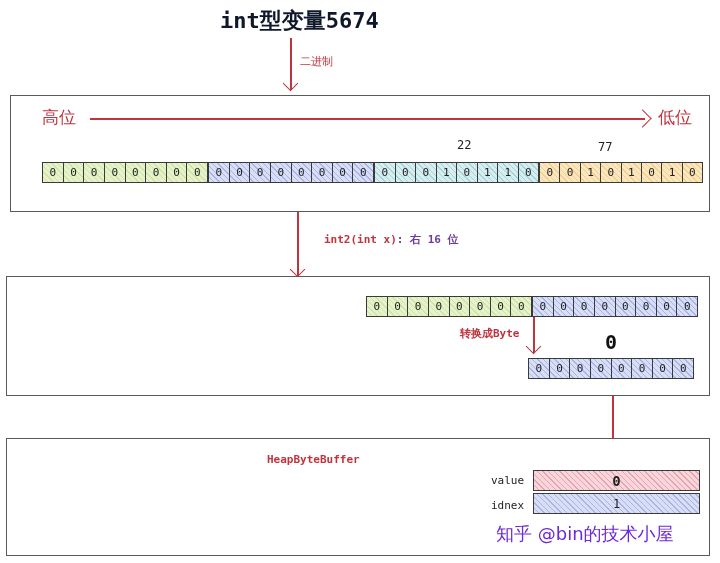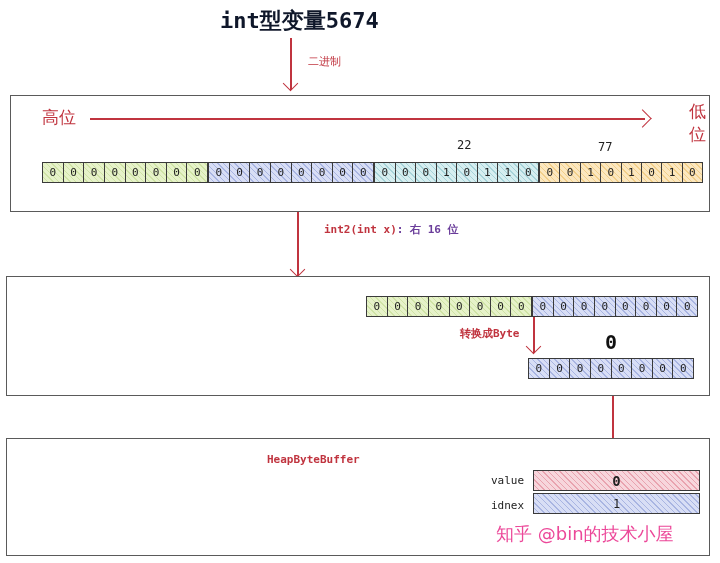--- a/index.html
+++ b/index.html
@@ -47,39 +47,39 @@
   }
   .label-num { position: absolute; font-size: 12px; font-weight: normal; color: #222; }
   .cell {
     position: absolute; box-sizing: border-box; border: 1.2px solid #3a3a3a;
     height: 21px; display: flex; align-items: center; justify-content: center;
     font-size: 12px; color: #222;
   }
   .field-label { position: absolute; font-size: 11px; font-weight: normal; color: #222; }
   .watermark {
     position: absolute; font-family: "DejaVu Sans", sans-serif;
-    color: #ec4899; font-size: 18px; white-space: nowrap;
+    color: #6d28d9; font-size: 18px; white-space: nowrap;
   }
 </style>
 </head>
 <body>
 
 <div class="title" style="left:220px; top:6px; font-size:22px;">
   <span>int型变量5674</span>
 </div>
 
 <div class="vline" style="left:290px; top:38px; height:52px;"></div>
 <div class="arrowhead-down" style="left:285px; top:78px;"></div>
-<div class="abs red" style="left:308px; top:54px; font-size:11px; font-family:'DejaVu Sans',sans-serif;">二进制</div>
+<div class="abs red" style="left:300px; top:54px; font-size:11px; font-family:'DejaVu Sans',sans-serif;">二进制</div>
 
 <div class="frame" style="left:10px; top:95px; width:700px; height:117px;"></div>
 <div class="abs red" style="left:42px; top:106px; font-size:17px; font-family:'DejaVu Sans',sans-serif;">高位</div>
 <div class="hline" style="left:90px; top:118px; width:555px;"></div>
 <div class="arrowhead-right" style="left:636px; top:112px;"></div>
-<div class="abs red" style="left:658px; top:100px; font-size:17px; font-family:'DejaVu Sans',sans-serif;margin-left:31px;">低位</div>
+<div class="abs red" style="left:658px; top:106px; font-size:17px; font-family:'DejaVu Sans',sans-serif;">低位</div>
 
 <div class="label-num" style="left:457px; top:138px;">22</div>
 <div class="label-num" style="left:598px; top:140px;">77</div>
 
 <div class="byte green" style="left:42px; top:162px; width:166px;">
   <span class="bit">0</span>
   <span class="bit">0</span>
   <span class="bit">0</span>
   <span class="bit">0</span>
   <span class="bit">0</span>
@@ -113,21 +113,21 @@
   <span class="bit">1</span>
   <span class="bit">0</span>
   <span class="bit">1</span>
   <span class="bit">0</span>
   <span class="bit">1</span>
   <span class="bit">0</span>
 </div>
 
 <div class="vline" style="left:297px; top:212px; height:64px;"></div>
 <div class="arrowhead-down" style="left:292px; top:264px;"></div>
-<div class="abs" style="left:324px; top:222px; font-size:11px; font-weight:bold; white-space:nowrap;">
+<div class="abs" style="left:324px; top:232px; font-size:11px; font-weight:bold; white-space:nowrap;">
   <span class="red">int2(int x)</span><span class="purple">: 右 16 位</span>
 </div>
 
 <div class="frame" style="left:6px; top:276px; width:704px; height:120px;"></div>
 
 <div class="byte green" style="left:366px; top:296px; width:166px;">
   <span class="bit">0</span>
   <span class="bit">0</span>
   <span class="bit">0</span>
   <span class="bit">0</span>

